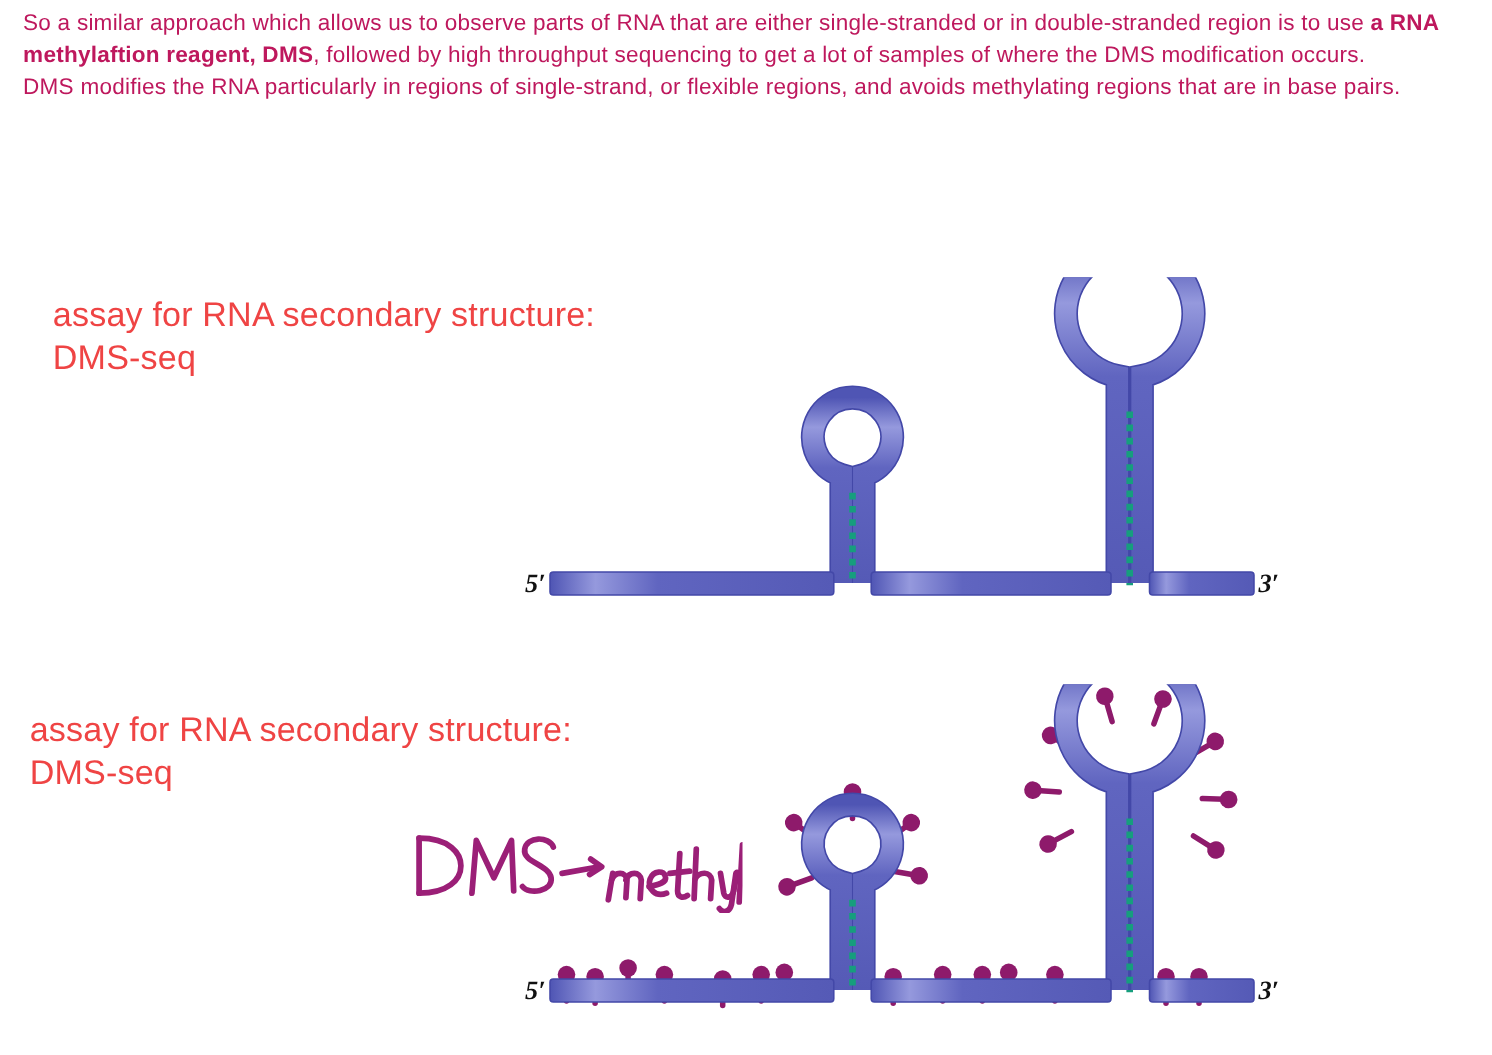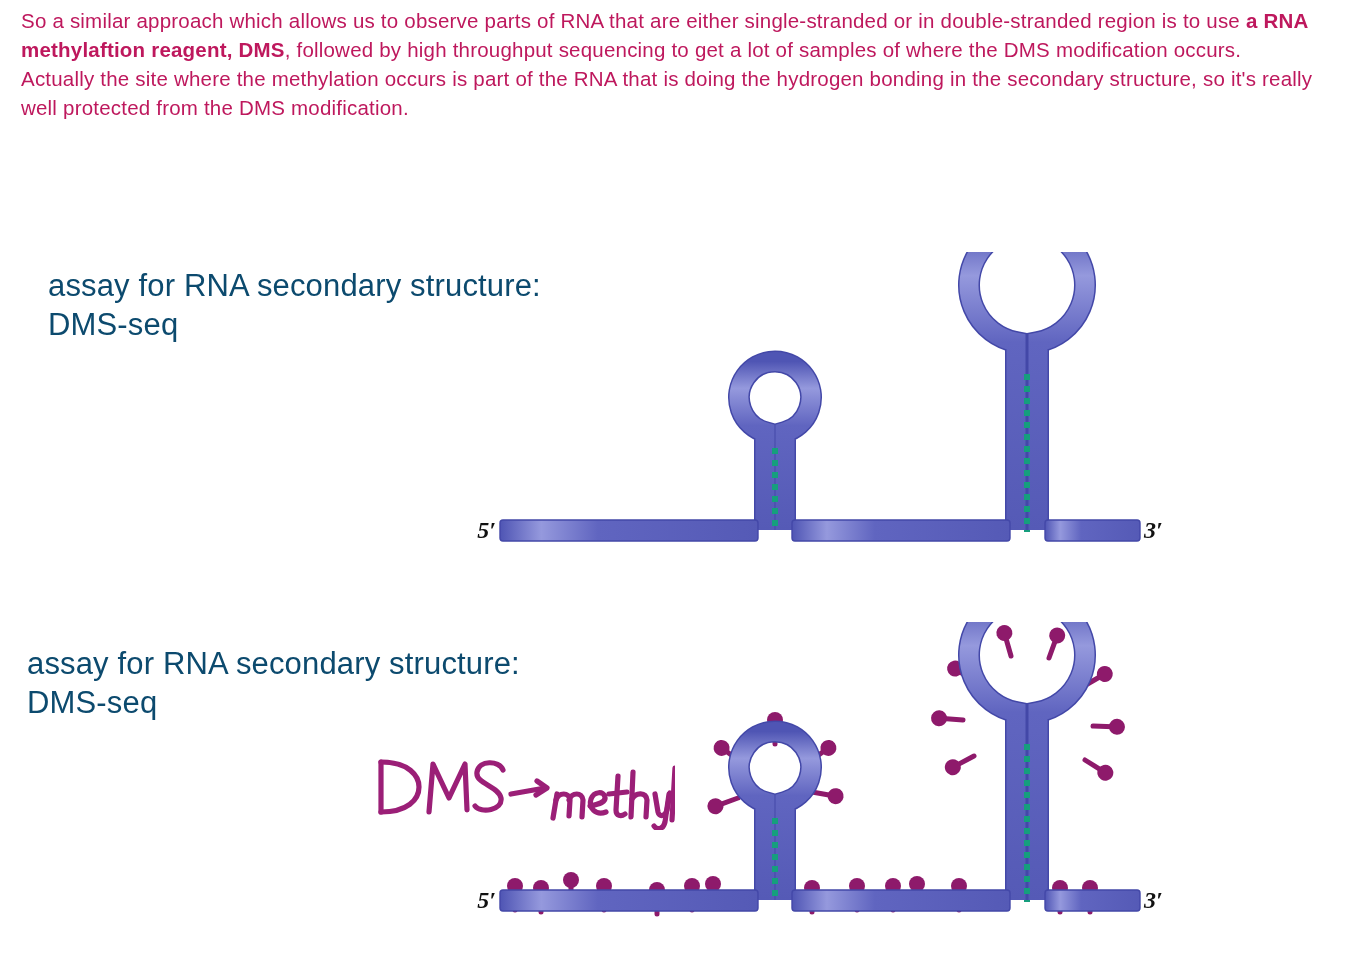--- a/index.html
+++ b/index.html
@@ -40,21 +40,21 @@
     left: 0;
     width: 1356px;
   }
   #slide-1 { top: 252px; height: 310px; }
   #slide-2 { top: 622px; height: 320px; }
 
   .slide-title {
     position: absolute;
     font-size: 31px;
     line-height: 39px;
-    color: #0c4a6e;
+    color: #ef4444;
     white-space: pre-line;
     letter-spacing: 0.005em;
   }
   #slide-1 .slide-title { left: 48px; top: 14px; }
   #slide-2 .slide-title { left: 27px; top: 22px; }
 
   .rna-figure {
     position: absolute;
     top: 0;
     left: 0;
@@ -68,21 +68,21 @@
     top: 750px;
     width: 300px;
     height: 80px;
   }
 </style>
 </head>
 <body>
 
 <div id="narration">
   <p class="para"><span>So a similar approach which allows us to observe parts of RNA that are either single-stranded or in double-stranded region is to use </span><b>a RNA methylaftion reagent, DMS</b><span>, followed by high throughput sequencing to get a lot of samples of where the DMS modification occurs.</span></p>
-  <p class="para"><span>Actually the site where the methylation occurs is part of the RNA that is doing the hydrogen bonding in the secondary structure, so it's really well protected from the DMS modification.</span></p>
+  <p class="para"><span>DMS modifies the RNA particularly in regions of single-strand, or flexible regions, and avoids methylating regions that are in base pairs.</span></p>
 </div>
 
 <section class="slide" id="slide-1">
   <div class="slide-title">assay for RNA secondary structure:
 DMS-seq</div>
 
   <svg class="rna-figure" viewBox="0 0 1356 320" xmlns="http://www.w3.org/2000/svg">
     <defs>
       <linearGradient id="ribbonGrad1" x1="0" y1="0" x2="0" y2="1">
         <stop offset="0%" stop-color="#4f55b4"></stop>

